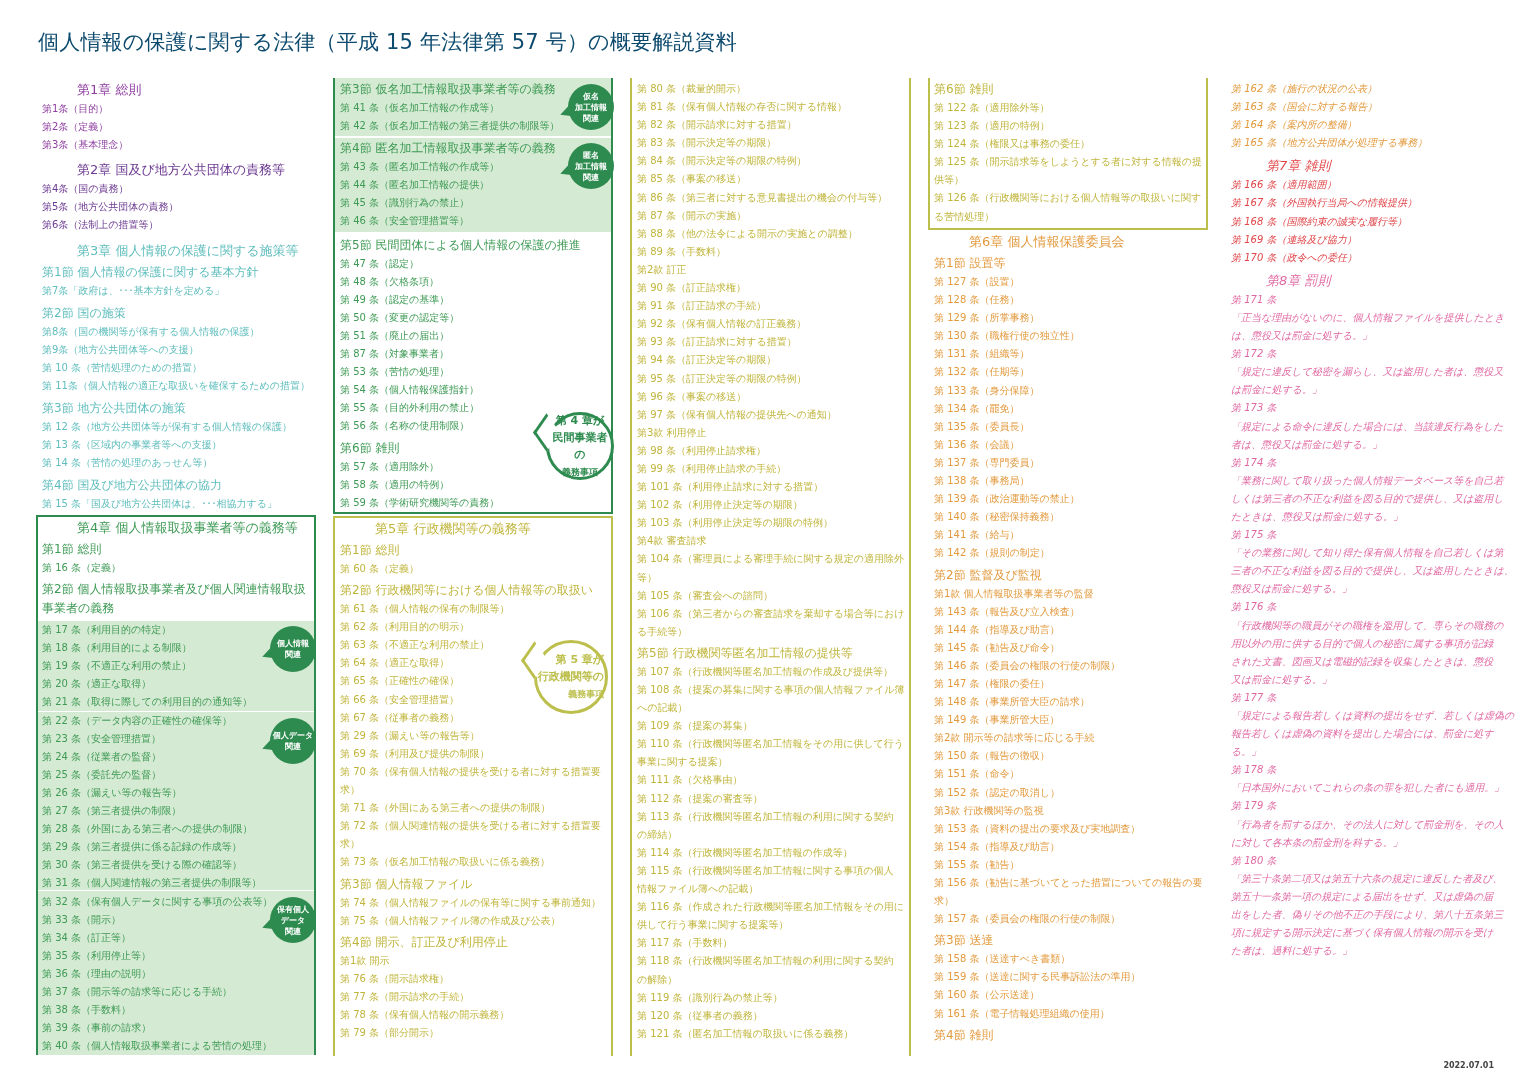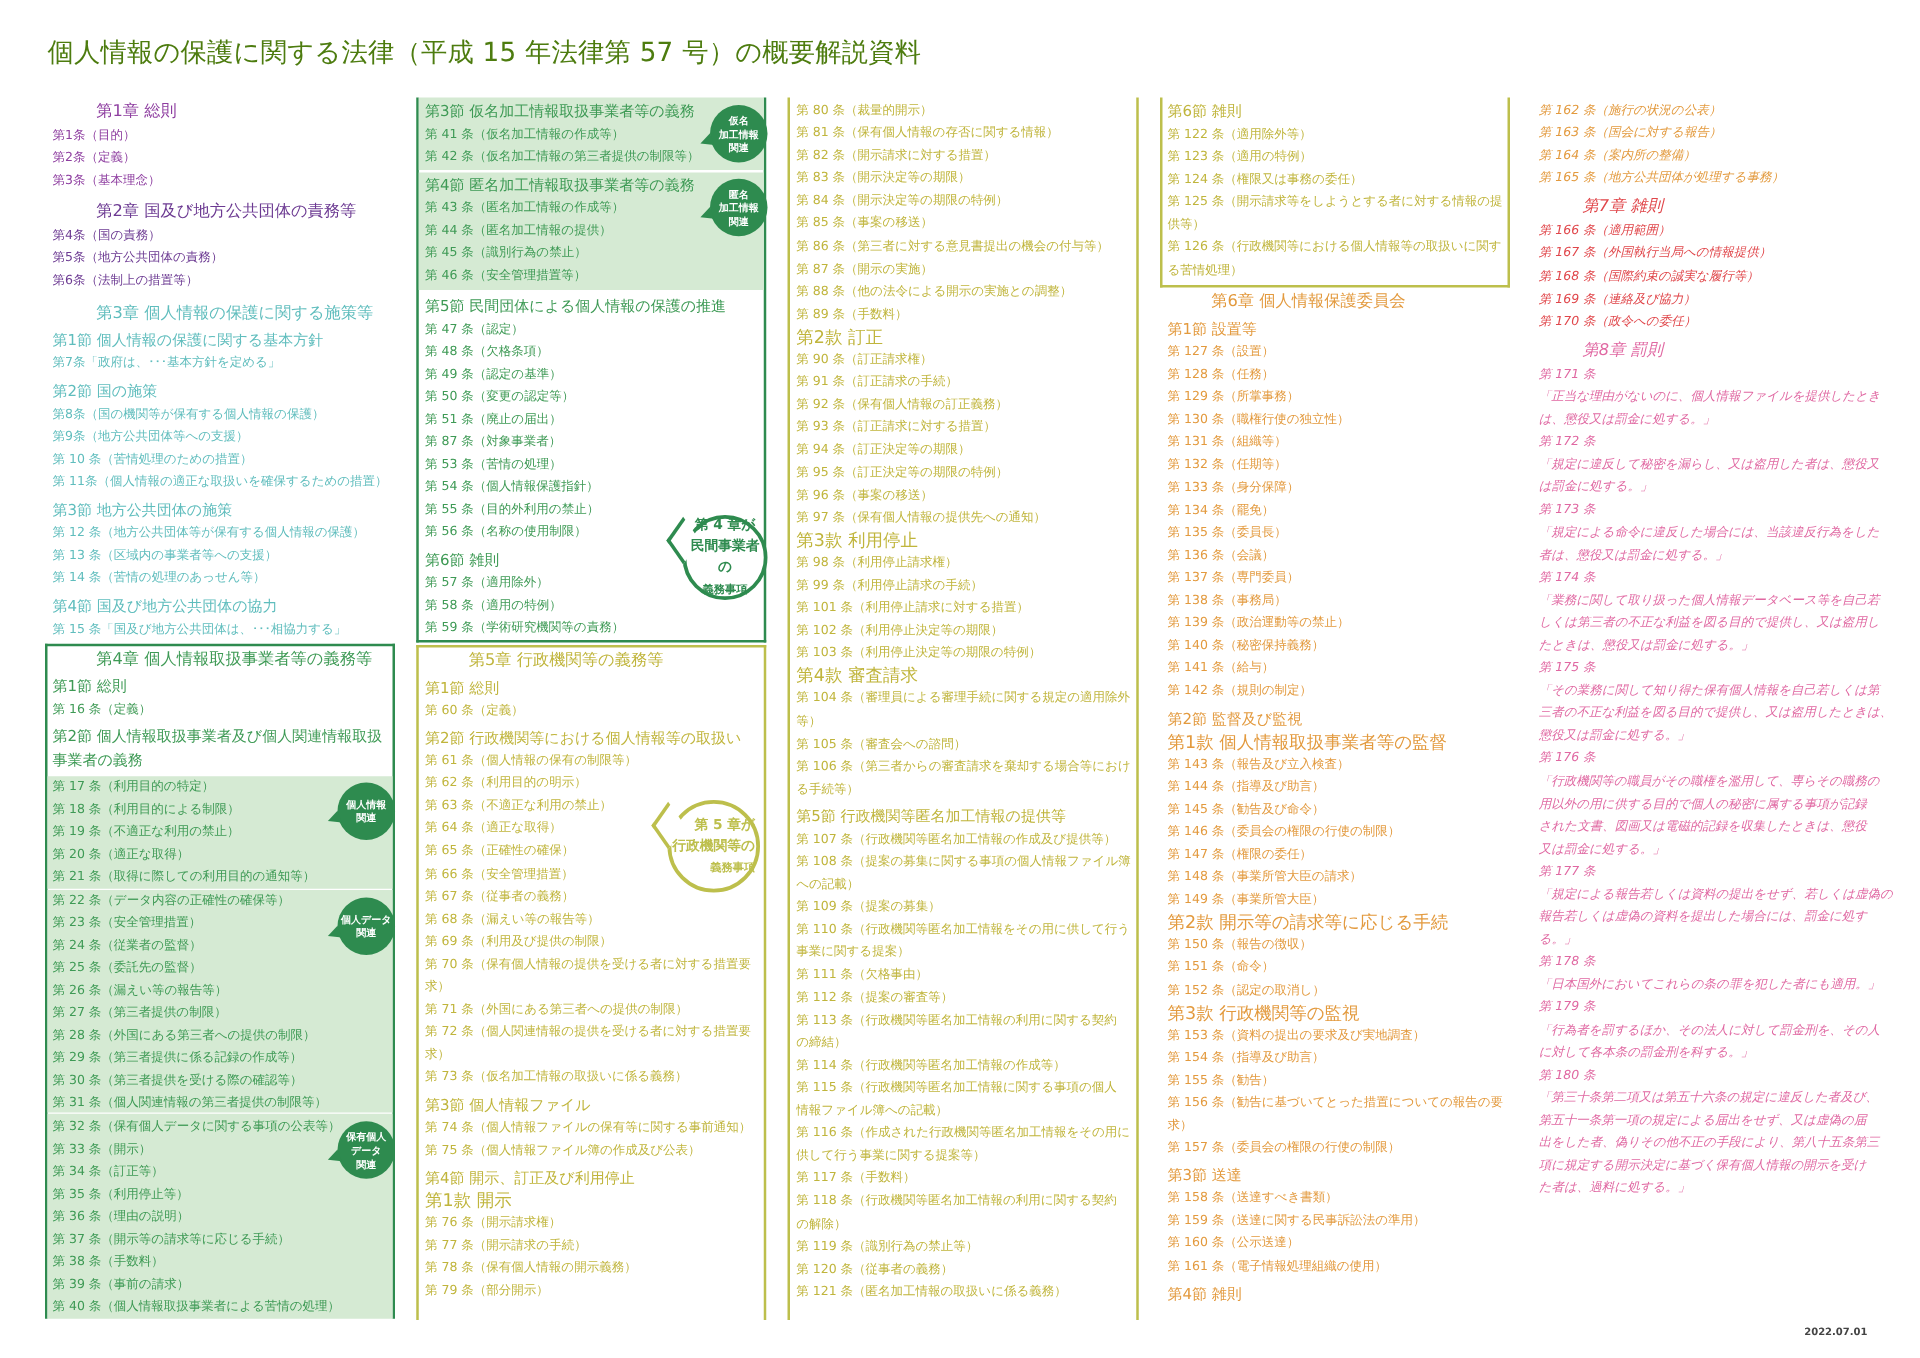--- a/index.html
+++ b/index.html
@@ -1,24 +1,24 @@
 <!DOCTYPE html>
 <html><head>
 <meta charset="utf-8">
 <style>
   * { box-sizing: border-box; margin: 0; padding: 0; }
   html, body { width: 1536px; height: 1086px; background: #ffffff; overflow: hidden; }
   body { font-family: "DejaVu Sans", "Liberation Sans", sans-serif; position: relative; }
-  .title { position: absolute; left: 38px; top: 28px; font-size: 21px; color: #4d7c0f; letter-spacing: 0.2px; font-weight: normal; }
+  .title { position: absolute; left: 38px; top: 28px; font-size: 21px; color: #0c4a6e; letter-spacing: 0.2px; font-weight: normal; }
   .date { position: absolute; right: 42px; top: 1061px; font-size: 8px; color: #444; font-weight: bold; }
   .col { position: absolute; font-size: 10px; line-height: 18.1px; white-space: nowrap; }
   .ln { display: block; height: 18.1px; overflow: hidden; }
   .h-ch { font-size: 13px; line-height: 20px; height: 20px; margin-top: 4px; display: block; margin-left: 35px; }
   .h-sec { font-size: 12px; line-height: 19px; height: 19px; margin-top: 2px; display: block; }
-  .h-kan { font-size: 14px; display: block; height: 18.1px; line-height: 18.1px; }
+  .h-kan { font-size: 10px; display: block; height: 18.1px; line-height: 18.1px; }
   .c1 { color: #8e3ea0; }
   .c2 { color: #6c3a92; }
   .c3 { color: #5fbdbd; }
   .c4 { color: #3e9a55; }
   .c5 { color: #c0b53c; }
   .c6 { color: #e39a3e; }
   .c7 { color: #e0464a; }
   .c8 { color: #e068a2; }
   .box4 { position: absolute; border: 2px solid #2e8b4f; }
   .box5 { position: absolute; border: 2px solid #bdbf4c; }
@@ -162,21 +162,21 @@
   <span class="h-sec c5">第1節 総則</span>
   <span class="ln c5">第 60 条（定義）</span>
   <span class="h-sec c5" style="margin-top:3px">第2節 行政機関等における個人情報等の取扱い</span>
   <span class="ln c5">第 61 条（個人情報の保有の制限等）</span>
   <span class="ln c5">第 62 条（利用目的の明示）</span>
   <span class="ln c5">第 63 条（不適正な利用の禁止）</span>
   <span class="ln c5">第 64 条（適正な取得）</span>
   <span class="ln c5">第 65 条（正確性の確保）</span>
   <span class="ln c5">第 66 条（安全管理措置）</span>
   <span class="ln c5">第 67 条（従事者の義務）</span>
-  <span class="ln c5">第 68 条（漏えい等の報告等）</span>
+  <span class="ln c5">第 29 条（漏えい等の報告等）</span>
   <span class="ln c5">第 69 条（利用及び提供の制限）</span>
   <span class="ln c5">第 70 条（保有個人情報の提供を受ける者に対する措置要</span>
   <span class="ln c5">求）</span>
   <span class="ln c5">第 71 条（外国にある第三者への提供の制限）</span>
   <span class="ln c5">第 72 条（個人関連情報の提供を受ける者に対する措置要</span>
   <span class="ln c5">求）</span>
   <span class="ln c5">第 73 条（仮名加工情報の取扱いに係る義務）</span>
   <span class="h-sec c5" style="margin-top:3px">第3節 個人情報ファイル</span>
   <span class="ln c5">第 74 条（個人情報ファイルの保有等に関する事前通知）</span>
   <span class="ln c5">第 75 条（個人情報ファイル簿の作成及び公表）</span>

